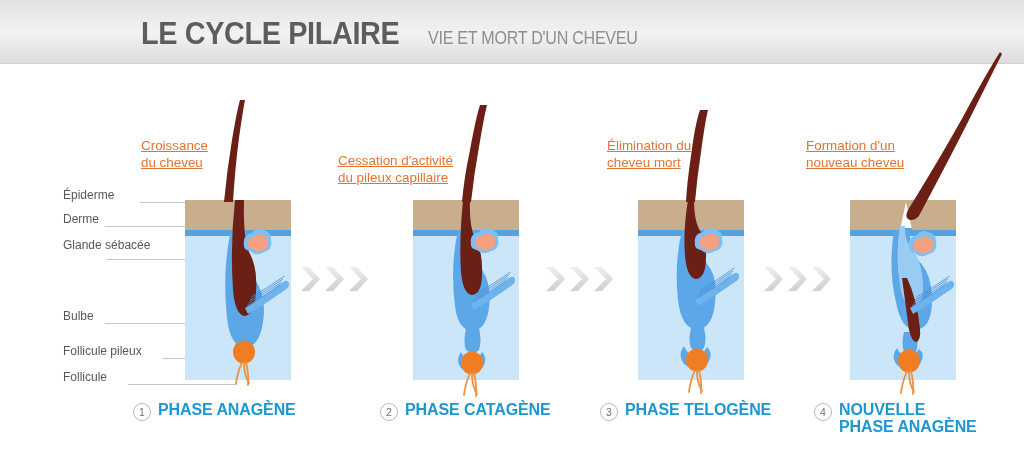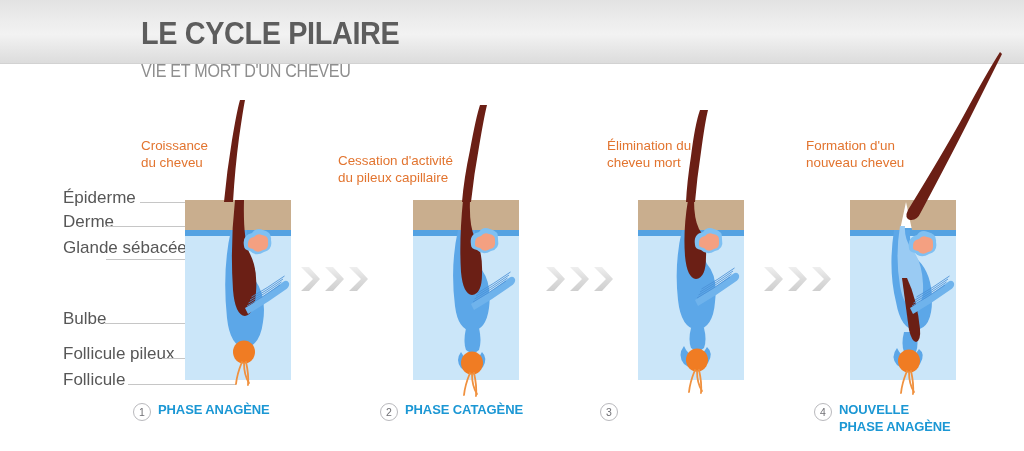--- a/index.html
+++ b/index.html
@@ -10,56 +10,56 @@
   }
   .page{position:relative;width:1024px;height:451px;}
 
   
   .header{
     position:absolute;left:0;top:0;width:1024px;height:63px;
     background:linear-gradient(to bottom,#e2e2e2 0%,#ededed 35%,#f2f2f2 55%,#dcdcdc 100%);
     border-bottom:1px solid #d2d2d2;
   }
   .header-inner{
-    position:absolute;left:141px;top:16px;display:flex;align-items:baseline;gap:9px;flex-direction:column;
+    position:absolute;left:141px;top:16px;display:flex;align-items:baseline;gap:9px;
   }
   .title{
     font-size:31px;font-weight:bold;color:#5d5d5d;letter-spacing:-0.4px;
     transform:scaleX(0.93);transform-origin:left center;white-space:nowrap;
   }
   .subtitle{
     font-size:17.5px;color:#8e8e8e;letter-spacing:-0.3px;
     transform:scaleX(0.92);transform-origin:left center;white-space:nowrap;
   }
 
   
-  .anno{position:absolute;font-size:17px;color:#575757;white-space:nowrap;}
+  .anno{position:absolute;font-size:12px;color:#575757;white-space:nowrap;}
   .anno-line{position:absolute;height:1px;background:#c6c6c6;}
 
   
   .stage-head{
-    position:absolute;font-size:13.4px;color:#e2742f;line-height:16.5px;white-space:nowrap;
+    position:absolute;font-size:13.4px;color:#e2742f;line-height:16.5px;white-space:nowrap;text-decoration:underline;
   }
 
   
   .panel{position:absolute;top:200px;width:106px;height:180px;}
   .skin{position:absolute;left:0;top:0;width:106px;height:180px;}
 
   
   .arrows{position:absolute;top:266px;display:flex;gap:3px;}
 
   
   .phase{position:absolute;display:flex;align-items:flex-start;gap:7px;}
   .phase-num{
     width:16px;height:16px;border-radius:50%;border:1px solid #b9b9bd;
     color:#6f6f74;font-size:10.5px;line-height:16px;text-align:center;
     flex:0 0 auto;margin-top:1px;background:#fff;
   }
   .phase-label{
-    font-size:13px;font-weight:bold;color:#1b97d4;line-height:16.5px;
+    font-size:16px;font-weight:bold;color:#1b97d4;line-height:16.5px;
     letter-spacing:-0.1px;white-space:nowrap;
   }
 </style>
 </head>
 <body>
 
 <div class="page">
 
   <div class="header">
     <div class="header-inner">
@@ -321,20 +321,23 @@
         </div>
       </div>
       <div class="phase" style="left: 380px; top: 402px;">
         <div class="phase-num">2</div>
         <div>
           <div class="phase-label">PHASE CATAGÈNE</div>
         </div>
       </div>
       <div class="phase" style="left: 600px; top: 402px;">
         <div class="phase-num">3</div>
+        <div>
+          <div class="phase-label">PHASE TELOGÈNE</div>
+        </div>
       </div>
       <div class="phase" style="left: 814px; top: 402px;">
         <div class="phase-num">4</div>
         <div>
           <div class="phase-label">NOUVELLE</div>
           <div class="phase-label">PHASE ANAGÈNE</div>
         </div>
       </div>
     </div>
 

